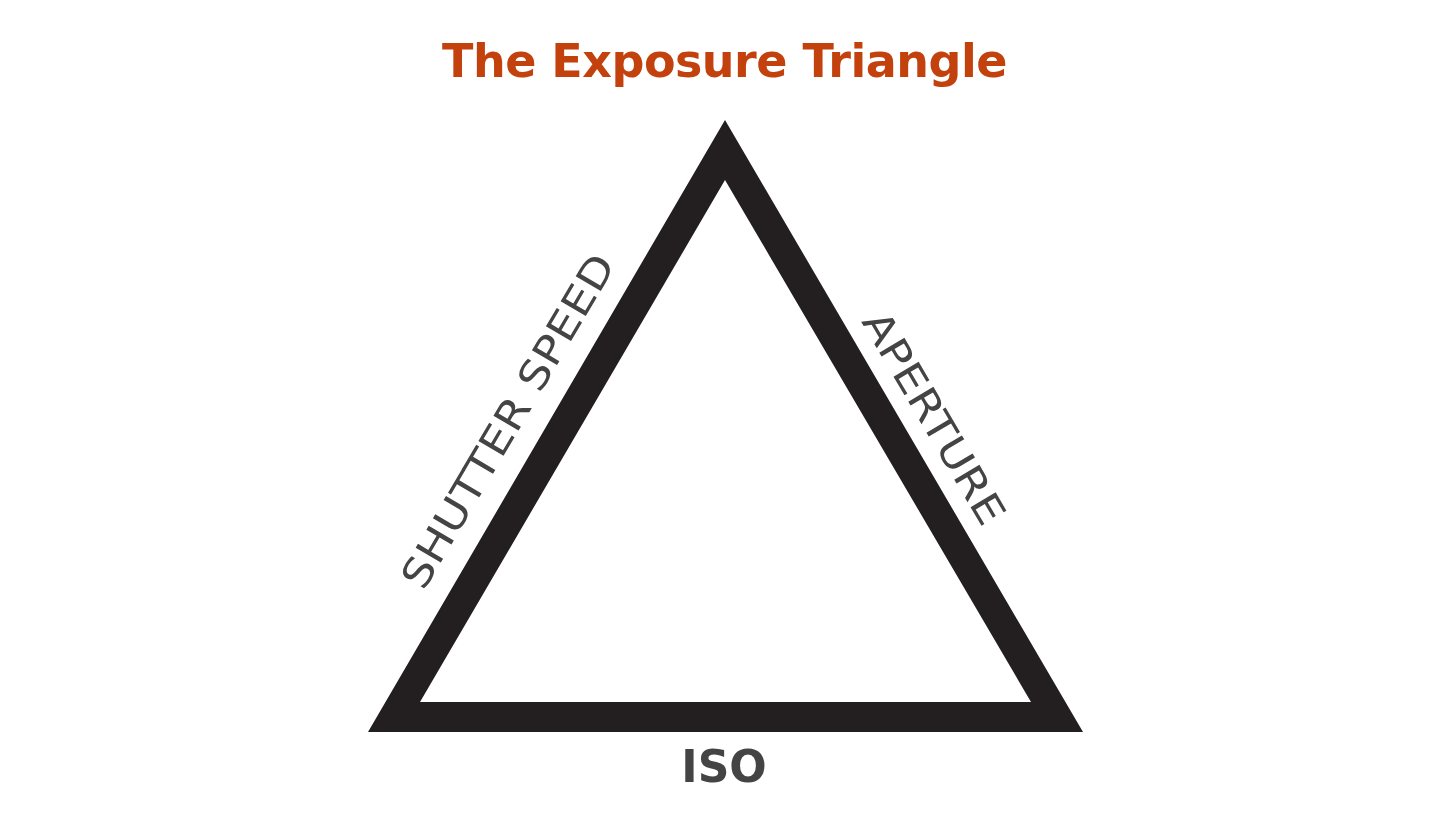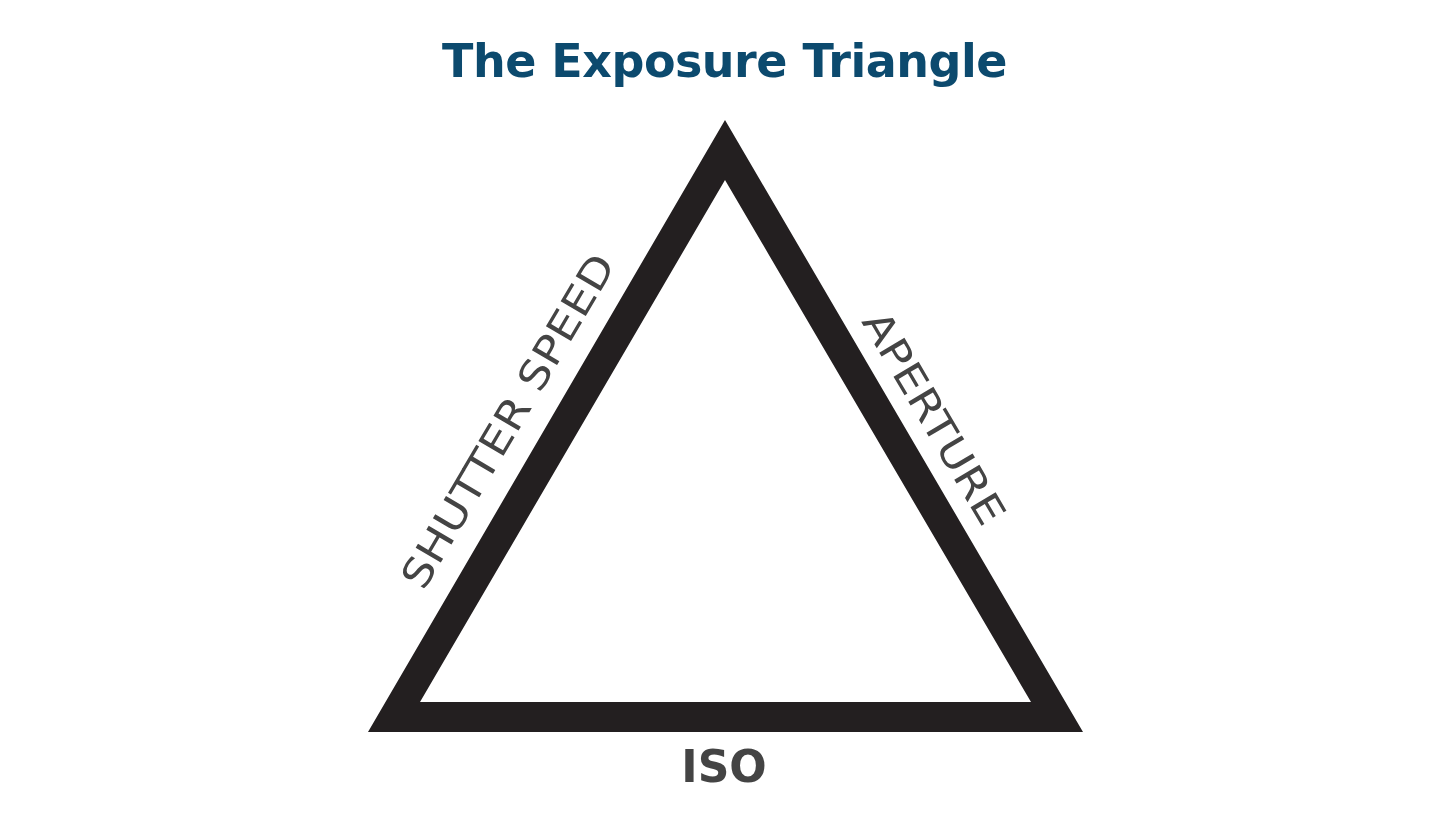--- a/index.html
+++ b/index.html
@@ -1,17 +1,17 @@
 <!DOCTYPE html>
 <html><head>
 <meta charset="utf-8">
 <style>
   html,body{margin:0;padding:0;background:#ffffff;}
   body{width:1449px;height:828px;position:relative;overflow:hidden;font-family:"DejaVu Sans","Liberation Sans",sans-serif;}
-  .title{position:absolute;left:0;width:1449px;top:34px;text-align:center;font-size:46px;font-weight:bold;color:#0c4a6e;letter-spacing:-0.5px;}
+  .title{position:absolute;left:0;width:1449px;top:34px;text-align:center;font-size:46px;font-weight:bold;color:#c2410c;letter-spacing:-0.5px;}
   svg{position:absolute;left:0;top:0;}
   .lbl{fill:#444444;font-family:"DejaVu Sans","Liberation Sans",sans-serif;font-size:40px;}
   .iso{font-weight:bold;font-size:44px;}
 </style>
 </head>
 <body>
 
 <div class="title">The Exposure Triangle</div>
 
 <svg width="1449" height="828" viewBox="0 0 1449 828">

